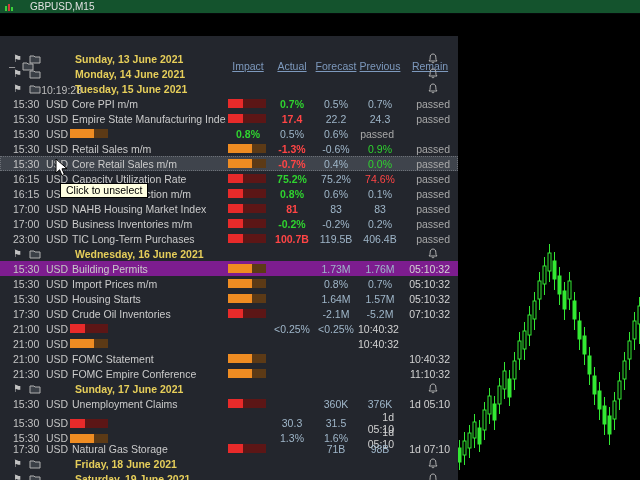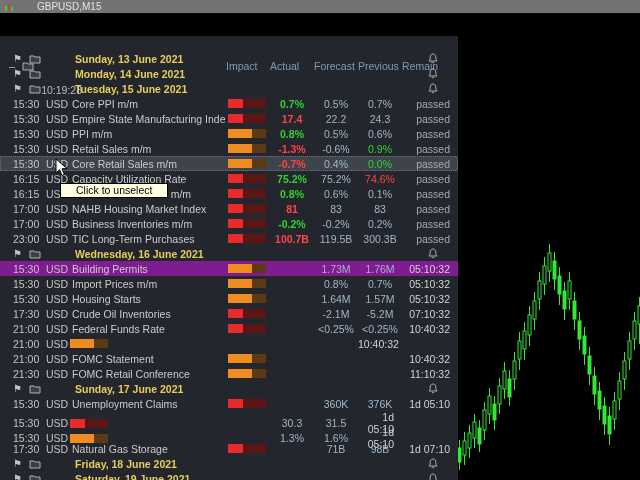--- a/index.html
+++ b/index.html
@@ -5,33 +5,33 @@
   html,body{margin:0;padding:0;background:#000;}
   body{width:640px;height:480px;overflow:hidden;position:relative;
        font-family:"Liberation Sans",sans-serif;-webkit-font-smoothing:antialiased;}
   .screen{position:absolute;inset:0;}
 
   
   #candles{position:absolute;left:0;top:0;width:640px;height:480px;background:#000;}
 
   
   .titlebar{position:absolute;left:0;top:0;width:640px;height:14px;
-    background:#737373;border-bottom:1px solid #05070a;display:flex;align-items:center;
-    gap:22px;padding-left:4px;box-sizing:border-box;z-index:5;}
+    background:#14532d;border-bottom:1px solid #05070a;display:flex;align-items:center;
+    gap:15px;padding-left:4px;box-sizing:border-box;z-index:5;}
   .titlebar .title-text{font-size:10px;color:#e2e2e2;}
 
   
   .panel{position:absolute;left:0;top:36px;width:458px;height:444px;
     background:#23262d;z-index:3;overflow:hidden;font-size:10.5px;color:#c6c6c6;}
   .panel-header{display:grid;grid-template-columns:226px 44px 44px 44px 44px 56px;
     height:15px;align-items:center;}
   .header-left{display:flex;align-items:center;gap:7px;padding-left:9px;}
   .min-btn{color:#b8b8b8;cursor:default;font-size:11px;line-height:11px;}
   .clock{color:#bdbdbd;margin-top:48px;}
-  .hcol{color:var(--headerText);}
+  .hcol{text-align:center;color:var(--headerText);text-decoration:underline;}
 
   .row{height:15px;box-sizing:border-box;}
   .date-row{position:relative;display:flex;align-items:center;gap:7px;padding-left:13px;}
   .flag-glyph{color:#c2c2c2;font-size:10px;line-height:10px;}
   .date-label{color:var(--dateYellow);font-weight:bold;margin-left:27px;}
   .bell-wrap{position:absolute;left:428px;top:2px;}
 
   .event-row{display:grid;grid-template-columns:38px 30px 158px 44px 44px 44px 44px 56px;
     align-items:center;}
   .event-row.selected{background:var(--selectedBg);outline:1px dotted #6c7077;outline-offset:-1px;}
@@ -48,21 +48,21 @@
   .impact-bar.orange .impact-fill{width:24px;background:var(--impactOrange);}
   .c-actual{text-align:center;font-weight:bold;color:#c0c0c0;}
   .c-forecast,.c-previous{text-align:center;color:var(--fpText);}
   .green{color:var(--green) !important;}
   .red{color:var(--red) !important;}
   .c-remain{text-align:right;padding-right:8px;color:#d2d2d2;}
   .c-remain.passed{color:#a8a8a8;}
 
   
   .tooltip{position:absolute;left:60px;top:183px;z-index:9;background:var(--tooltipBg);
-    color:#000;border:1px solid #000;font-size:10.5px;padding:0 15px;line-height:13px;white-space:nowrap;}
+    color:#000;border:1px solid #000;font-size:10.5px;padding:0 5px;line-height:13px;white-space:nowrap;}
   .cursor{position:absolute;left:55px;top:158px;z-index:10;}
 </style>
 </head>
 <body>
 
 <div class="screen">
 
   <svg id="candles" viewBox="0 0 640 480" xmlns="http://www.w3.org/2000/svg">
       <line x1="459.5" y1="440" x2="459.5" y2="470" stroke="#33e833" stroke-width="1"></line>
       <rect x="458" y="448" width="3" height="14" fill="#33e833" stroke="#33e833" stroke-width="1"></rect>
@@ -222,21 +222,20 @@
             </div>
           </div>
           <div class="c-actual red">17.4</div>
           <div class="c-forecast ">22.2</div>
           <div class="c-previous ">24.3</div>
           <div class="c-remain passed">passed</div>
         </div>
         <div class="row event-row">
           <div class="c-time">15:30</div>
           <div class="c-cur">USD</div>
-          <div class="c-name">PPI m/m</div>
           <div class="c-impact">
             <div class="impact-bar orange">
               <div class="impact-fill"></div>
             </div>
           </div>
           <div class="c-actual green">0.8%</div>
           <div class="c-forecast ">0.5%</div>
           <div class="c-previous ">0.6%</div>
           <div class="c-remain passed">passed</div>
         </div>
@@ -328,21 +327,21 @@
           <div class="c-time">23:00</div>
           <div class="c-cur">USD</div>
           <div class="c-name">TIC Long-Term Purchases</div>
           <div class="c-impact">
             <div class="impact-bar red">
               <div class="impact-fill"></div>
             </div>
           </div>
           <div class="c-actual red">100.7B</div>
           <div class="c-forecast ">119.5B</div>
-          <div class="c-previous ">300.3B</div>
+          <div class="c-previous ">406.4B</div>
           <div class="c-remain passed">passed</div>
         </div>
         <div class="row date-row">
           <span class="flag-glyph">⚑</span>
           <svg width="12" height="10" viewBox="0 0 12 10">
             <path d="M1 2 h4 l1 1 h5 v6 h-10 z" fill="#3a3f46" stroke="#b0b0b0" stroke-width="1"></path>
           </svg>
           <div class="date-label">Wednesday, 16 June 2021</div>
           <span class="bell-wrap"><svg width="10" height="11" viewBox="0 0 10 11">
               <path d="M5 1 C3 1 2.2 2.5 2.2 4.2 L2 6.5 L1 8 H9 L8 6.5 L7.8 4.2 C7.8 2.5 7 1 5 1 Z" fill="none" stroke="#b0b0b0"></path>
@@ -401,21 +400,20 @@
             </div>
           </div>
           <div class="c-actual "></div>
           <div class="c-forecast ">-2.1M</div>
           <div class="c-previous ">-5.2M</div>
           <div class="c-remain">07:10:32</div>
         </div>
         <div class="row event-row">
           <div class="c-time">21:00</div>
           <div class="c-cur">USD</div>
-          <div class="c-name">Federal Funds Rate</div>
           <div class="c-impact">
             <div class="impact-bar red">
               <div class="impact-fill"></div>
             </div>
           </div>
           <div class="c-actual "></div>
           <div class="c-forecast ">&lt;0.25%</div>
           <div class="c-previous ">&lt;0.25%</div>
           <div class="c-remain">10:40:32</div>
         </div>
@@ -442,21 +440,21 @@
             </div>
           </div>
           <div class="c-actual "></div>
           <div class="c-forecast "></div>
           <div class="c-previous "></div>
           <div class="c-remain">10:40:32</div>
         </div>
         <div class="row event-row">
           <div class="c-time">21:30</div>
           <div class="c-cur">USD</div>
-          <div class="c-name">FOMC Retail Conference</div>
+          <div class="c-name">FOMC Empire Conference</div>
           <div class="c-impact">
             <div class="impact-bar orange">
               <div class="impact-fill"></div>
             </div>
           </div>
           <div class="c-actual "></div>
           <div class="c-forecast "></div>
           <div class="c-previous "></div>
           <div class="c-remain">11:10:32</div>
         </div>

